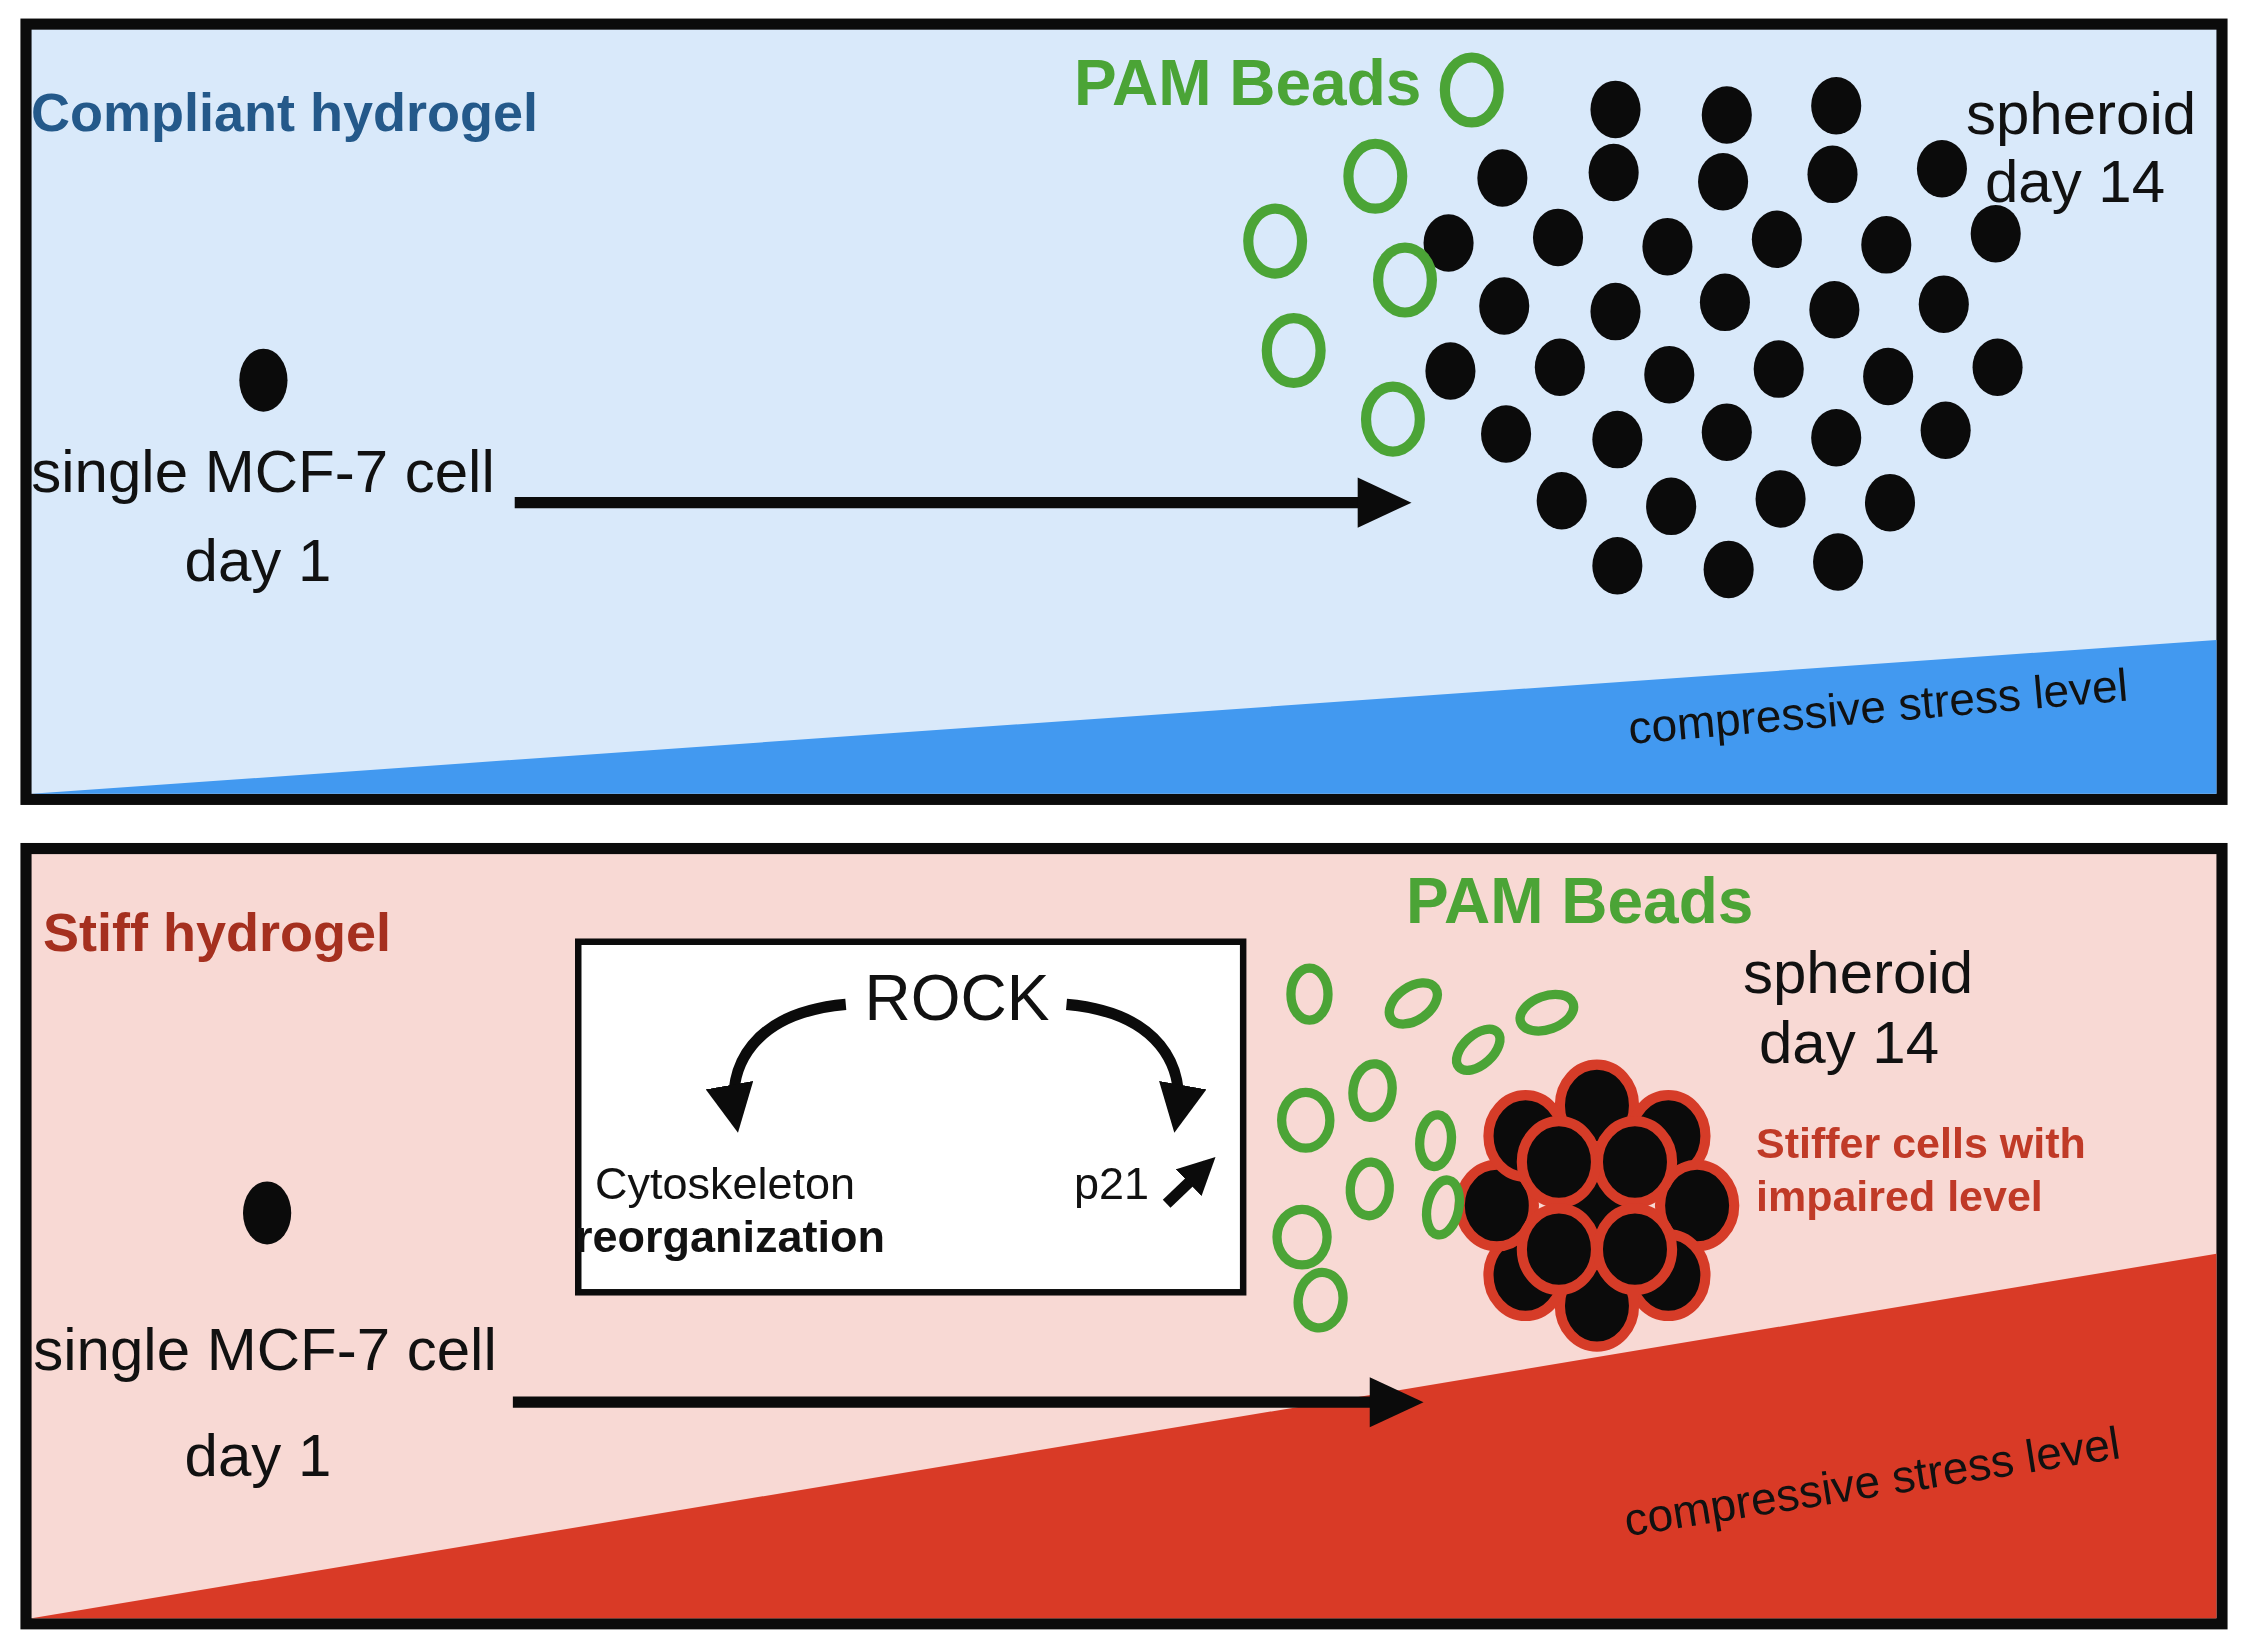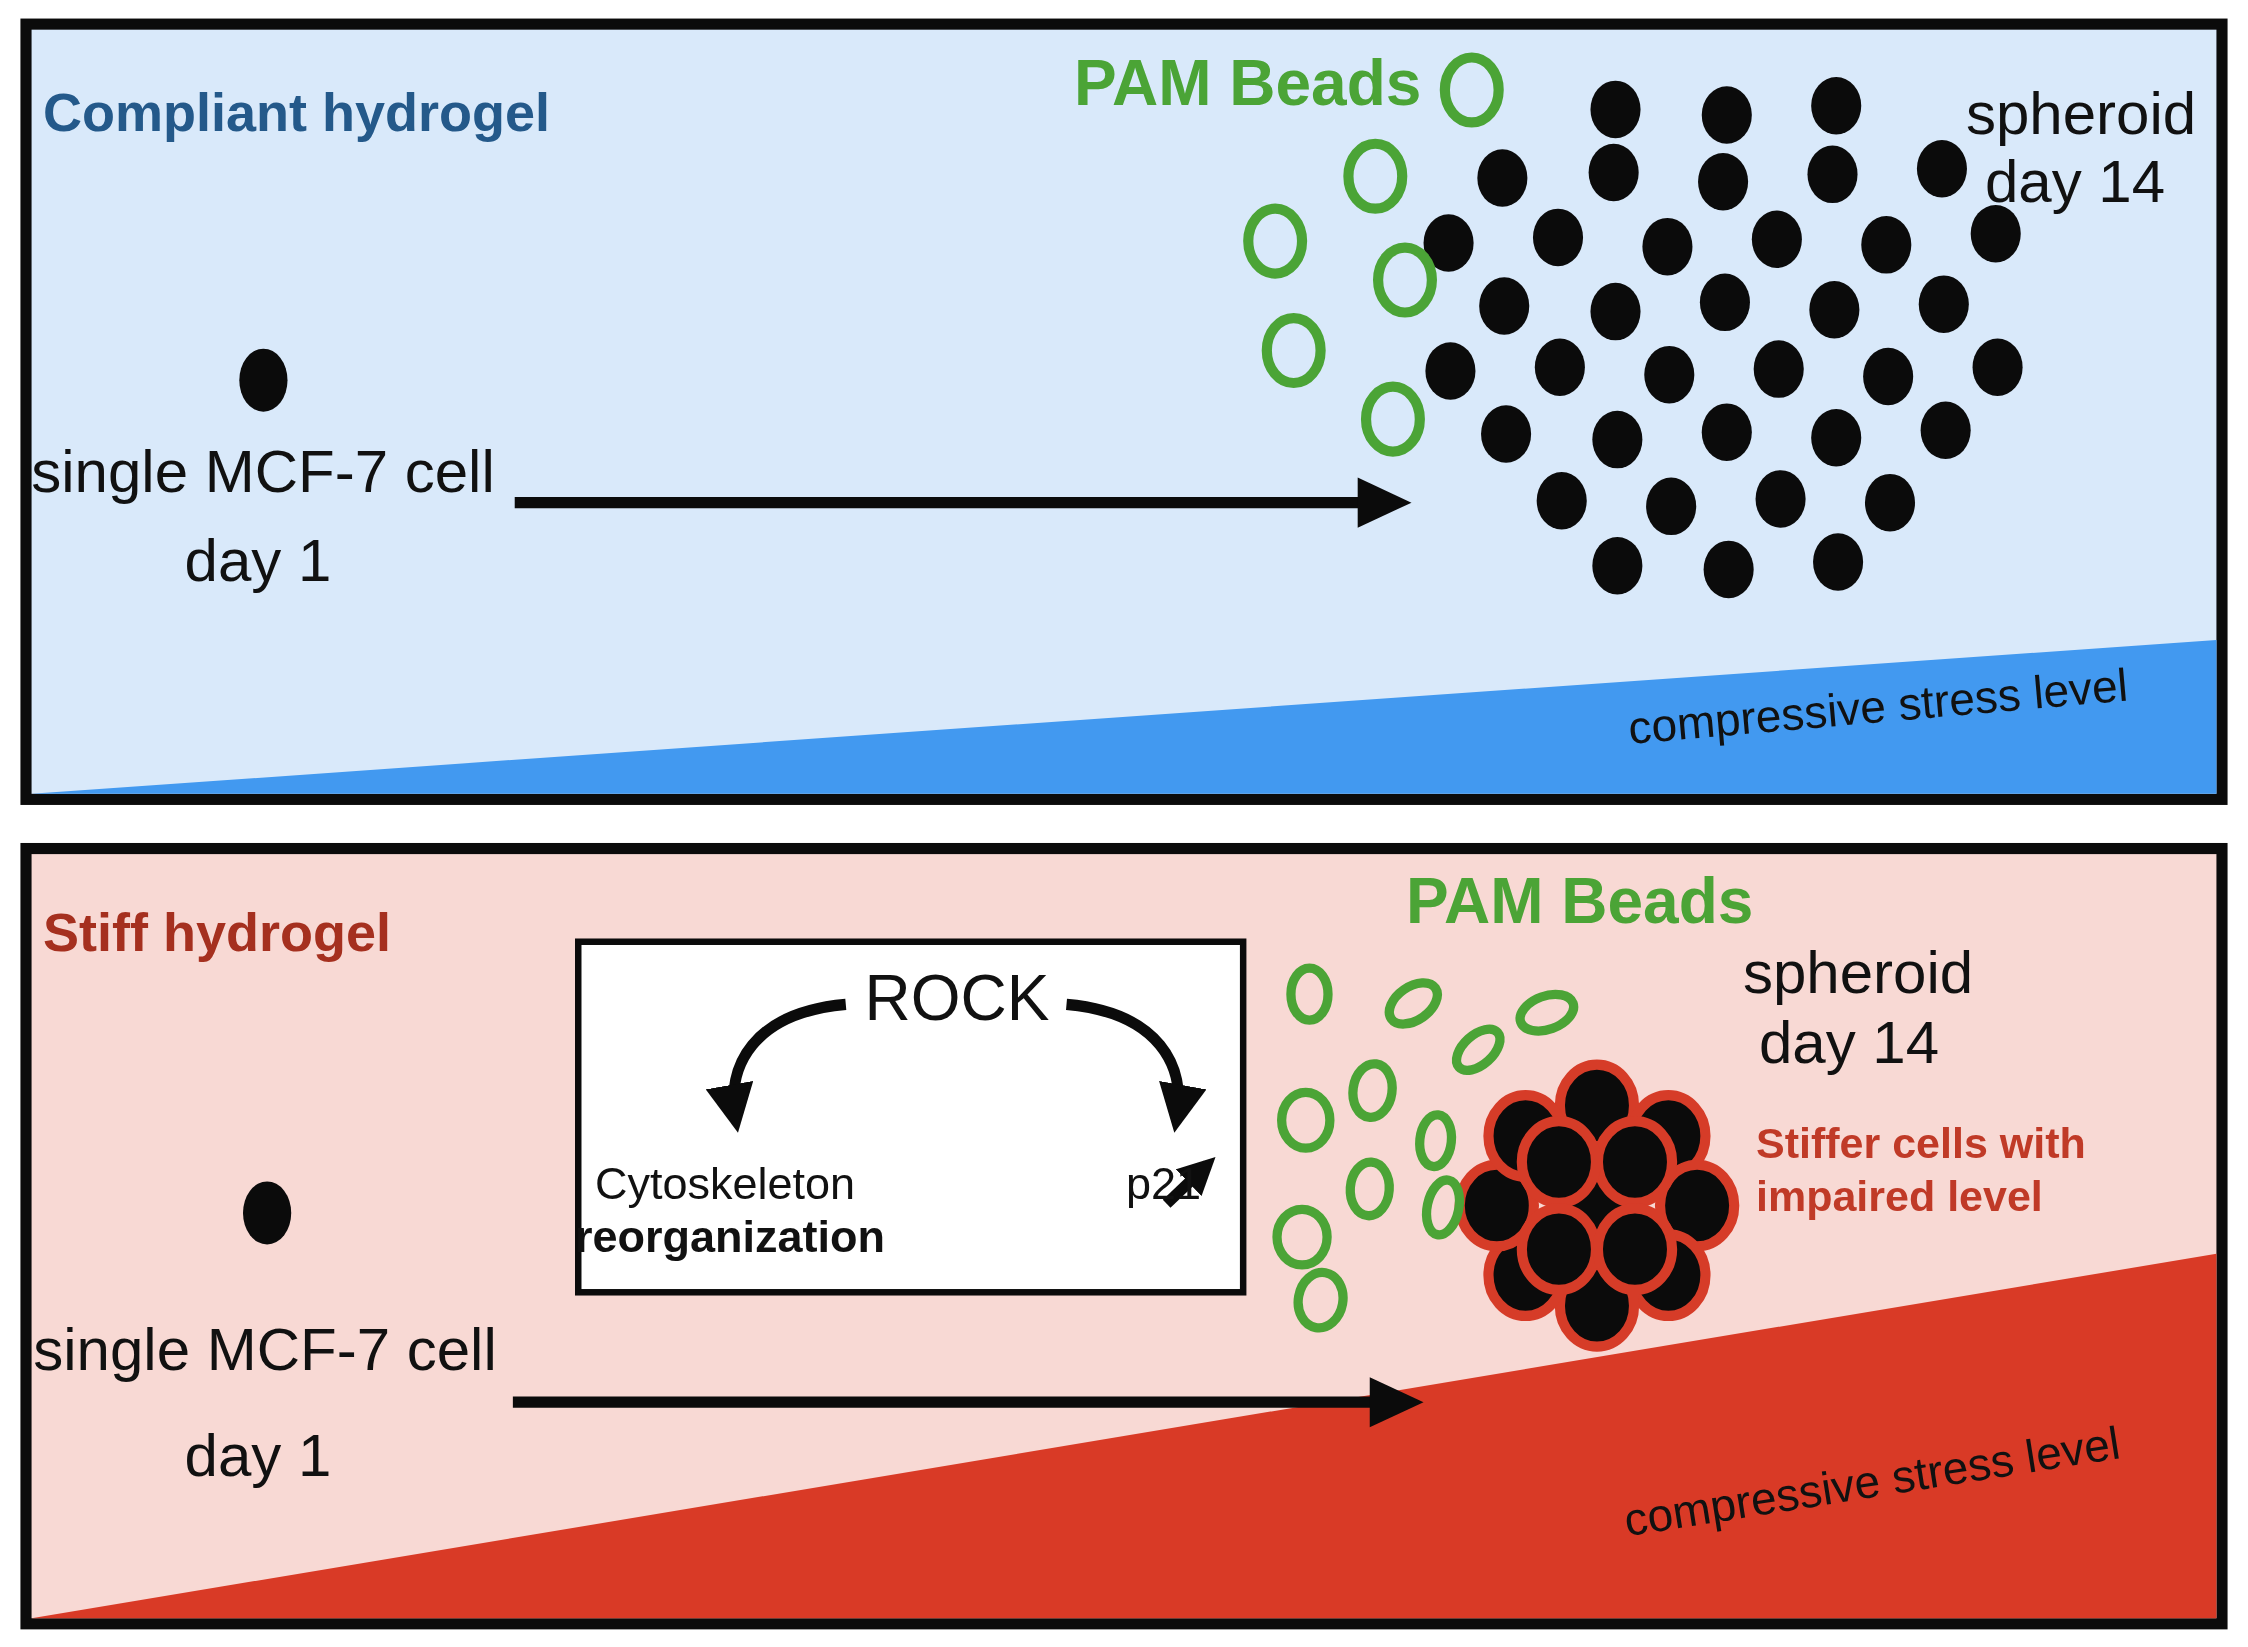--- a/index.html
+++ b/index.html
@@ -130,40 +130,40 @@
         <ellipse cx="1408" cy="1208" rx="26" ry="30" stroke-width="10" class="bead" transform="rotate(0 1408 1208)"></ellipse>
         <ellipse cx="1548" cy="1230" rx="17" ry="28" stroke-width="10" class="bead" transform="rotate(6 1548 1230)"></ellipse>
         <ellipse cx="1477" cy="1282" rx="21" ry="29" stroke-width="10" class="bead" transform="rotate(4 1477 1282)"></ellipse>
         <ellipse cx="1556" cy="1302" rx="17" ry="30" stroke-width="10" class="bead" transform="rotate(12 1556 1302)"></ellipse>
         <ellipse cx="1404" cy="1334" rx="27" ry="30" stroke-width="10" class="bead" transform="rotate(0 1404 1334)"></ellipse>
         <ellipse cx="1424" cy="1402" rx="24" ry="30" stroke-width="10" class="bead" transform="rotate(10 1424 1402)"></ellipse>
         <ellipse cx="288" cy="1308" rx="26" ry="34" class="cell-dot"></ellipse>
       </g>
   </svg>
 
-  <div class="txt b fs58 c-top-title" style="left:43px;top:82px;">Compliant hydrogel</div>
+  <div class="txt b fs58 c-top-title" style="left:31px;top:82px;">Compliant hydrogel</div>
 
   <div class="txt b fs56 c-green" style="left:1074px;top:48px;">PAM Beads</div>
 
   <div class="txt fs52 center" style="left:2081px;top:80px;">spheroid</div>
   <div class="txt fs52 center" style="left:2075px;top:148px;">day 14</div>
 
   <div class="txt fs52 center" style="left:263px;top:438px;">single MCF-7 cell</div>
   <div class="txt fs52 center" style="left:258px;top:527px;">day 1</div>
 
   <div class="txt fs50 rot5" style="left:1878px;top:707px;">compressive stress level</div>
 
   <div class="txt b fs58 c-bottom-title" style="left:43px;top:902px;">Stiff hydrogel</div>
 
   <div class="txt b fs56 c-green" style="left:1406px;top:866px;">PAM Beads</div>
 
   <div class="txt fs56 center" style="left:957px;top:963px;">ROCK</div>
   <div class="txt fs48" style="left:595px;top:1159px;text-align:right;">Cytoskeleton</div>
   <div class="txt fs48" style="left:575px;top:1212px;font-weight:bold;">reorganization</div>
-  <div class="txt fs48" style="left:1126px;top:1159px;">p21</div>
+  <div class="txt fs48" style="left:1074px;top:1159px;">p21</div>
 
   <div class="txt fs52 center" style="left:1858px;top:939px;">spheroid</div>
   <div class="txt fs52 center" style="left:1849px;top:1009px;">day 14</div>
 
   <div class="txt b fs46 c-stiffer" style="left:1756px;top:1119px;">Stiffer cells with</div>
   <div class="txt b fs46 c-stiffer" style="left:1756px;top:1172px;">impaired level</div>
 
   <div class="txt fs52 center" style="left:265px;top:1316px;">single MCF-7 cell</div>
   <div class="txt fs52 center" style="left:258px;top:1422px;">day 1</div>
 

